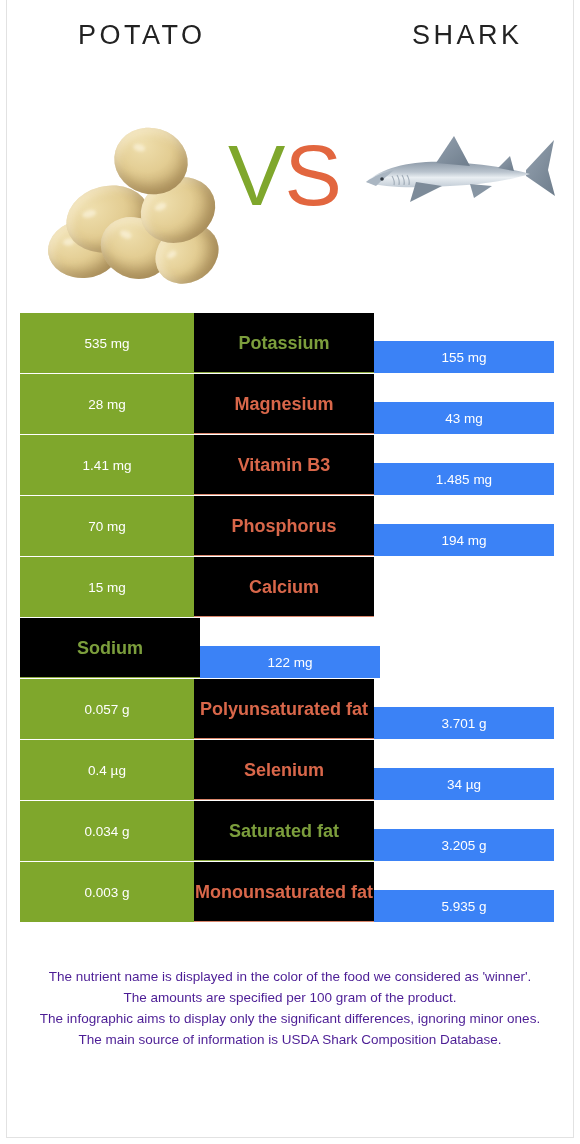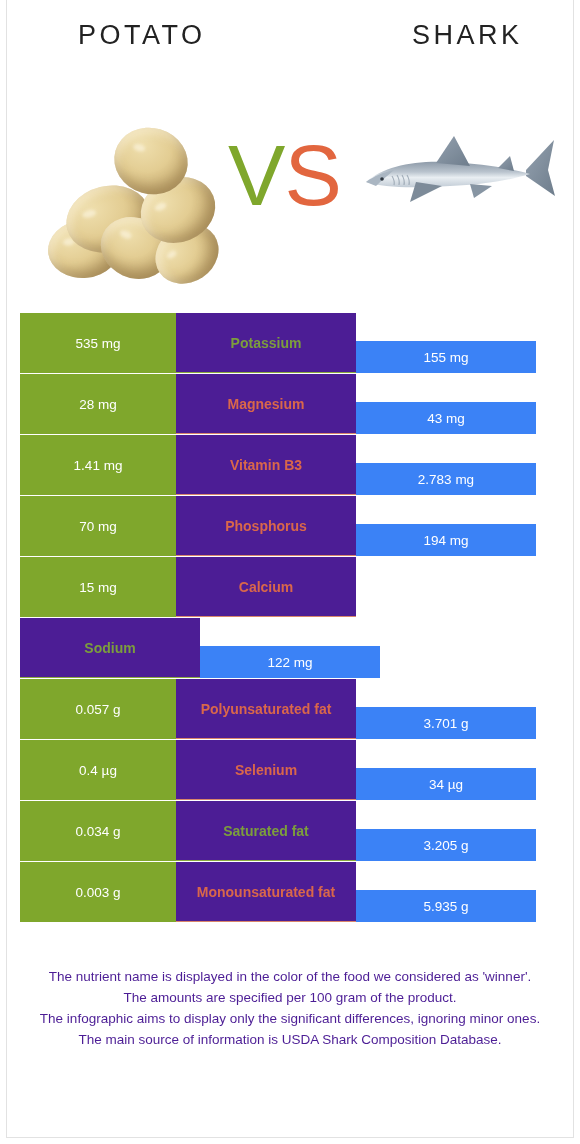--- a/index.html
+++ b/index.html
@@ -124,36 +124,36 @@
   .cell {
     display: flex;
     align-items: center;
     justify-content: center;
     font-size: 13.5px;
     font-weight: 400;
     white-space: nowrap;
   }
 
   .cell-left {
-    width: 156px;
+    width: 174px;
     background: #7FA72C;
     color: #ffffff;
   }
   .cell-right {
     width: 180px;
     background: #3b82f6;
     color: #ffffff;
     margin-top: 28px;
   }
 
   .cell-mid {
     width: 180px;
-    background: #4c1d95;
+    background: #000000;
     font-weight: 700;
-    font-size: 14px;
+    font-size: 18px;
     border-top: 1px solid transparent;
     border-bottom: 1px solid transparent;
   }
   .cell-mid.win-left  { color: #7C9E3C; }
   .cell-mid.win-right { color: #D9674A; }
 
   
   .cell-mid.sep-left  { border-bottom-color: #8BA93F; }
   .cell-mid.sep-right { border-bottom-color: #D9866B; }
 
@@ -246,21 +246,21 @@
         <div class="cell cell-right">155 mg</div>
       </div>
       <div class="row">
         <div class="cell cell-left">28 mg</div>
         <div class="cell cell-mid win-right sep-right">Magnesium</div>
         <div class="cell cell-right">43 mg</div>
       </div>
       <div class="row">
         <div class="cell cell-left">1.41 mg</div>
         <div class="cell cell-mid win-right sep-right">Vitamin B3</div>
-        <div class="cell cell-right">2.783 mg</div>
+        <div class="cell cell-right">1.485 mg</div>
       </div>
       <div class="row">
         <div class="cell cell-left">70 mg</div>
         <div class="cell cell-mid win-right sep-right">Phosphorus</div>
         <div class="cell cell-right">194 mg</div>
       </div>
       <div class="row">
         <div class="cell cell-left">15 mg</div>
         <div class="cell cell-mid win-right sep-right">Calcium</div>
       </div>

